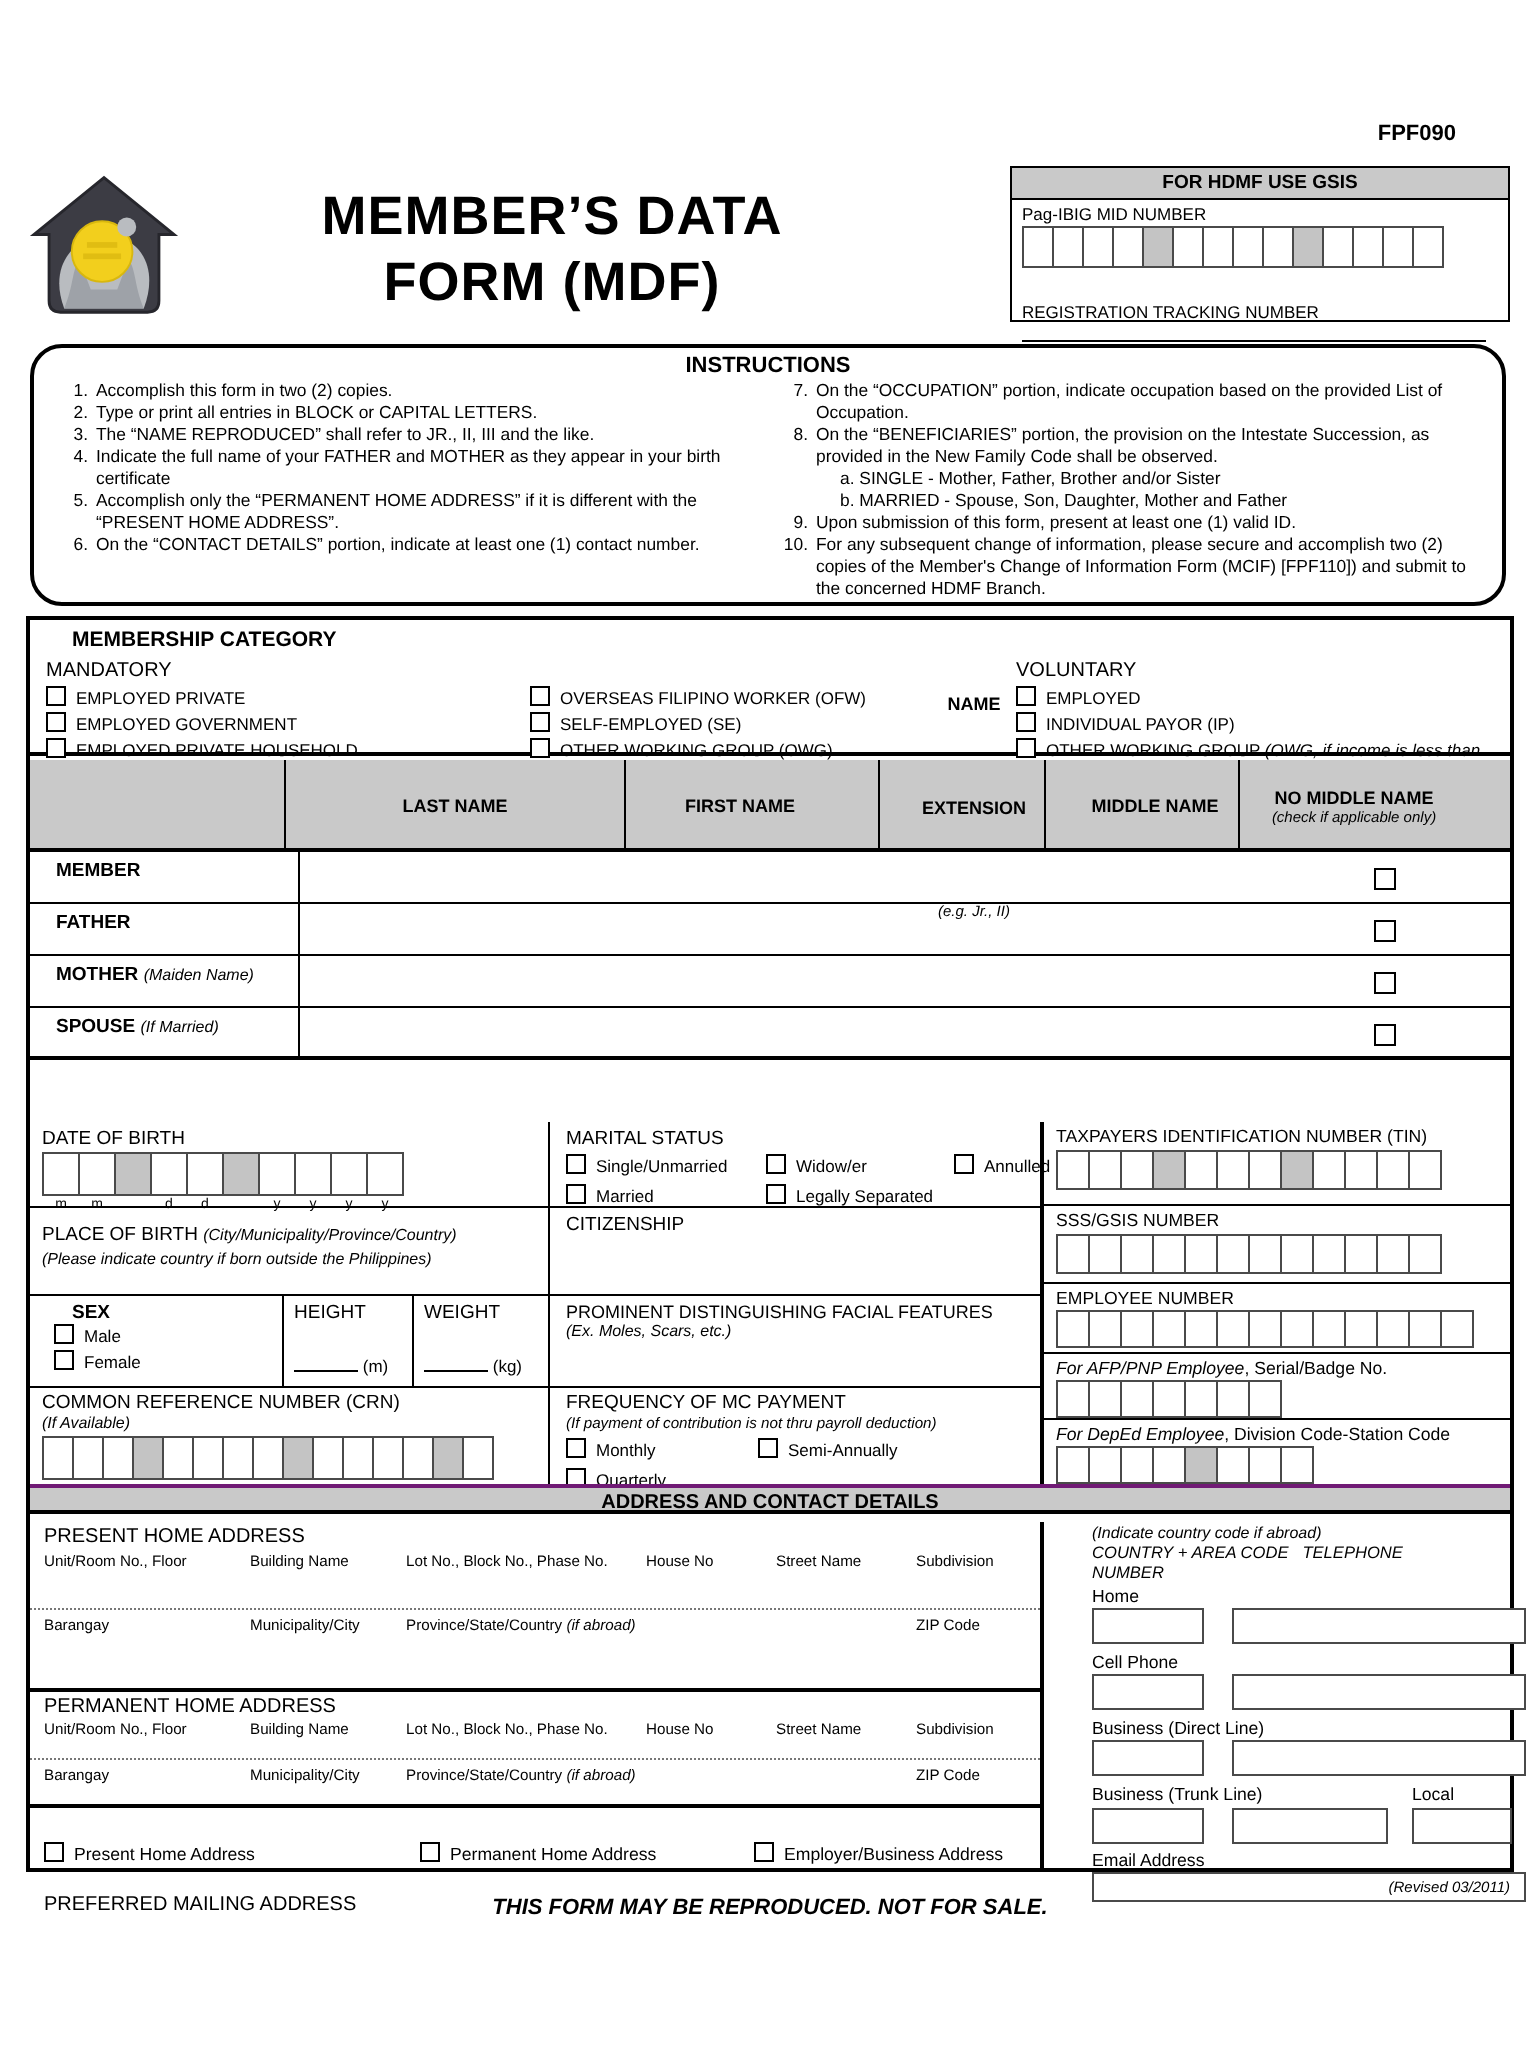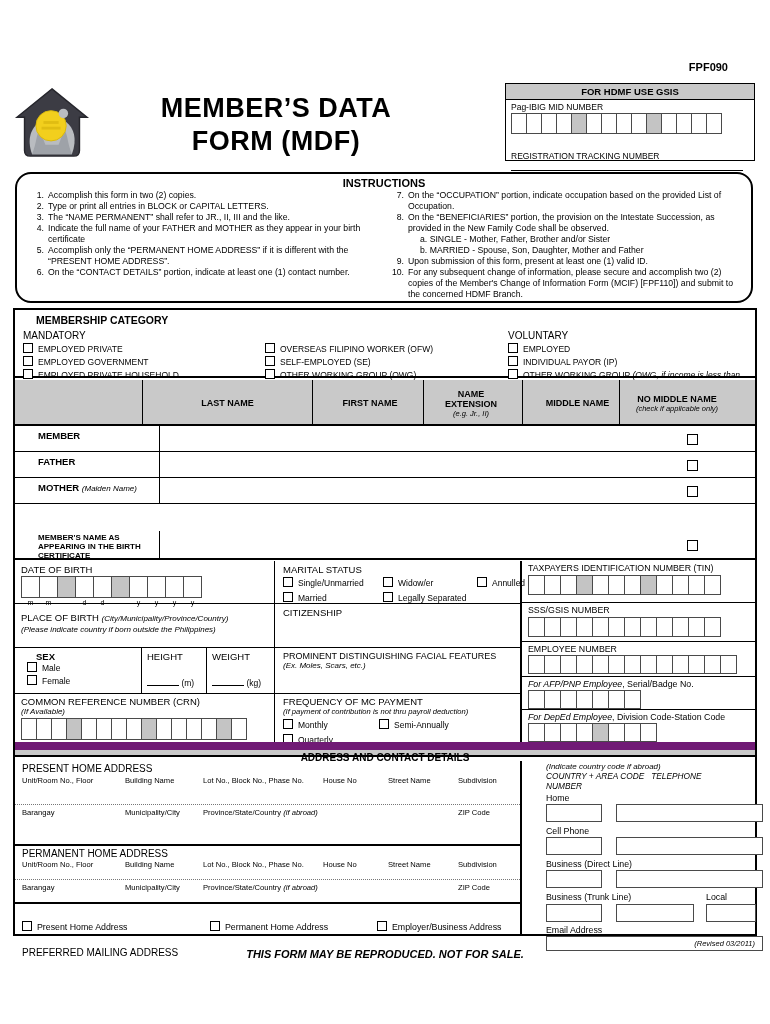--- a/index.html
+++ b/index.html
@@ -45,34 +45,34 @@
   
   .main{left:13px;top:308px;width:744px;height:628px;border:2px solid #000;box-sizing:border-box;}
   .sec{position:absolute;left:0;width:740px;box-sizing:border-box;}
 
   .mem-col-head{font-size:10px;line-height:14px;}
   .nt-hcell{position:absolute;top:0;height:46px;box-sizing:border-box;border-left:1px solid #000;
             display:flex;flex-direction:column;align-items:center;justify-content:center;
             font-size:9px;font-weight:bold;line-height:10px;text-align:center;}
   .nt-sub{font-size:7.5px;font-weight:normal;font-style:italic;line-height:9px;}
   .nt-row{position:absolute;left:0;width:740px;box-sizing:border-box;border-bottom:1px solid #000;}
-  .nt-label{position:absolute;left:18px;top:0;bottom:0;width:127px;box-sizing:border-box;
+  .nt-label{position:absolute;left:8px;top:0;bottom:0;width:127px;box-sizing:border-box;
             border-right:1px solid #000;padding:4px 5px;font-size:9.5px;font-weight:bold;}
   .nt-note{font-weight:normal;font-style:italic;font-size:8px;}
   .nt-cbx{position:absolute;left:672px;top:8px;width:9px;height:9px;border:1px solid #000;}
 
   .dlabel{font-size:9.5px;}
   .dnote{font-size:8px;font-style:italic;}
   .opt-grid{display:grid;row-gap:2px;margin-top:2px;}
 
   .rblock{position:absolute;left:507px;width:233px;box-sizing:border-box;
           border-bottom:1px solid #000;padding:2px 6px;}
   .rlabel{font-size:8.8px;}
 
-  .bar{background:#c9c9c9;border-top:8px solid #701a75;border-bottom:2px solid #000;
+  .bar{background:#c9c9c9;border-top:2px solid #701a75;border-bottom:2px solid #000;
        height:15px;line-height:15px;text-align:center;font-weight:bold;font-size:10px;}
 
   .a-title{font-size:10px;}
   .a-lab{position:absolute;font-size:7.6px;white-space:nowrap;}
   .dotline{position:absolute;left:0;right:0;border-top:1px dotted #777;}
   .phone-lab{font-size:8.8px;line-height:10px;}
   .pbox{position:absolute;border:1px solid #4a4a4a;background:#fff;height:18px;box-sizing:border-box;}
 
   .fpf{font-size:11px;font-weight:bold;}
   .title-blk{left:100px;top:92px;width:352px;text-align:center;font-weight:bold;
@@ -119,21 +119,21 @@
         <div class="ins-item">
             <span class="ins-num">1.</span>
             <span class="ins-text">Accomplish this form in two (2) copies.</span>
           </div>
         <div class="ins-item">
             <span class="ins-num">2.</span>
             <span class="ins-text">Type or print all entries in BLOCK or CAPITAL LETTERS.</span>
           </div>
         <div class="ins-item">
             <span class="ins-num">3.</span>
-            <span class="ins-text">The “NAME PERMANENT” shall refer to JR., II, III and the like.</span>
+            <span class="ins-text">The “NAME REPRODUCED” shall refer to JR., II, III and the like.</span>
           </div>
         <div class="ins-item">
             <span class="ins-num">4.</span>
             <span class="ins-text">Indicate the full name of your FATHER and MOTHER as they appear in your birth certificate</span>
           </div>
         <div class="ins-item">
             <span class="ins-num">5.</span>
             <span class="ins-text">Accomplish only the “PERMANENT HOME ADDRESS” if it is different with the “PRESENT HOME ADDRESS”.</span>
           </div>
         <div class="ins-item">
@@ -221,21 +221,21 @@
     </div>
 
     <div class="sec" style="top:70px;height:46px;background:#c9c9c9;border-bottom:2px solid #000;">
       <div class="nt-hcell" style="left:0;width:127px;border-left:none;"></div>
       <div class="nt-hcell" style="left:127px;width:170px;">
           <span>LAST NAME</span>
         </div>
       <div class="nt-hcell" style="left:297px;width:115px;">
           <span>FIRST NAME</span>
         </div>
-      <div class="nt-hcell" style="left:408px;width:95px;">
+      <div class="nt-hcell" style="left:424px;width:95px;gap:42px;">
         <span>NAME</span>
         <span>EXTENSION</span>
         <span class="nt-sub">(e.g. Jr., II)</span>
       </div>
       <div class="nt-hcell" style="left:507px;width:110px;">
           <span>MIDDLE NAME</span>
         </div>
       <div class="nt-hcell" style="left:604px;width:115px;">
         <span>NO MIDDLE NAME</span>
         <span class="nt-sub">(check if applicable only)</span>
@@ -250,24 +250,24 @@
     <div class="nt-row" style="top:142px;height:26px;">
       <div class="nt-label"><span>FATHER</span></div>
       <div class="abs" style="left:128px;top:0;width:540px;height:25px;"></div>
       <span class="nt-cbx"></span>
     </div>
     <div class="nt-row" style="top:168px;height:26px;">
       <div class="nt-label"><span>MOTHER</span> <span class="nt-note">(Maiden Name)</span></div>
       <div class="abs" style="left:128px;top:0;width:540px;height:25px;"></div>
       <span class="nt-cbx"></span>
     </div>
-    <div class="nt-row" style="top:221px;height:29px;border-bottom:2px solid #000;">
-      <div class="nt-label" style="font-size:8px;line-height:9px;padding-top:2px;"><span>MEMBER'S NAME AS APPEARING IN THE BIRTH CERTIFICATE</span></div>
-      <div class="abs" style="left:128px;top:0;width:540px;height:28px;"></div>
-      <span class="nt-cbx" style="top:9px;"></span>
+    <div class="nt-row" style="top:194px;height:26px;border-bottom:2px solid #000;">
+      <div class="nt-label"><span>SPOUSE</span> <span class="nt-note">(If Married)</span></div>
+      <div class="abs" style="left:128px;top:0;width:540px;height:25px;"></div>
+      <span class="nt-cbx"></span>
     </div>
 
     <div class="abs" style="left:0;top:251px;width:505px;height:43px;border-bottom:1px solid #000;box-sizing:border-box;">
       <div class="abs" style="left:0;top:0;width:260px;height:100%;border-right:1px solid #000;box-sizing:border-box;padding:3px 6px;">
         <div class="dlabel">DATE OF BIRTH</div>
         <div class="boxes boxes-dob" style="margin-top:1px;" data-boxes="details.dob.boxes"><span class="cellw"><span class="cell"></span><span class="cellsub">m</span></span><span class="cellw"><span class="cell"></span><span class="cellsub">m</span></span><span class="cellw"><span class="cell shaded"></span><span class="cellsub">&nbsp;</span></span><span class="cellw"><span class="cell"></span><span class="cellsub">d</span></span><span class="cellw"><span class="cell"></span><span class="cellsub">d</span></span><span class="cellw"><span class="cell shaded"></span><span class="cellsub">&nbsp;</span></span><span class="cellw"><span class="cell"></span><span class="cellsub">y</span></span><span class="cellw"><span class="cell"></span><span class="cellsub">y</span></span><span class="cellw"><span class="cell"></span><span class="cellsub">y</span></span><span class="cellw"><span class="cell"></span><span class="cellsub">y</span></span></div>
       </div>
       <div class="abs" style="left:260px;top:0;right:0;height:100%;padding:3px 8px;box-sizing:border-box;">
         <div class="dlabel">MARITAL STATUS</div>
         <div class="opt-grid" style="grid-template-columns:100px 94px auto;">

